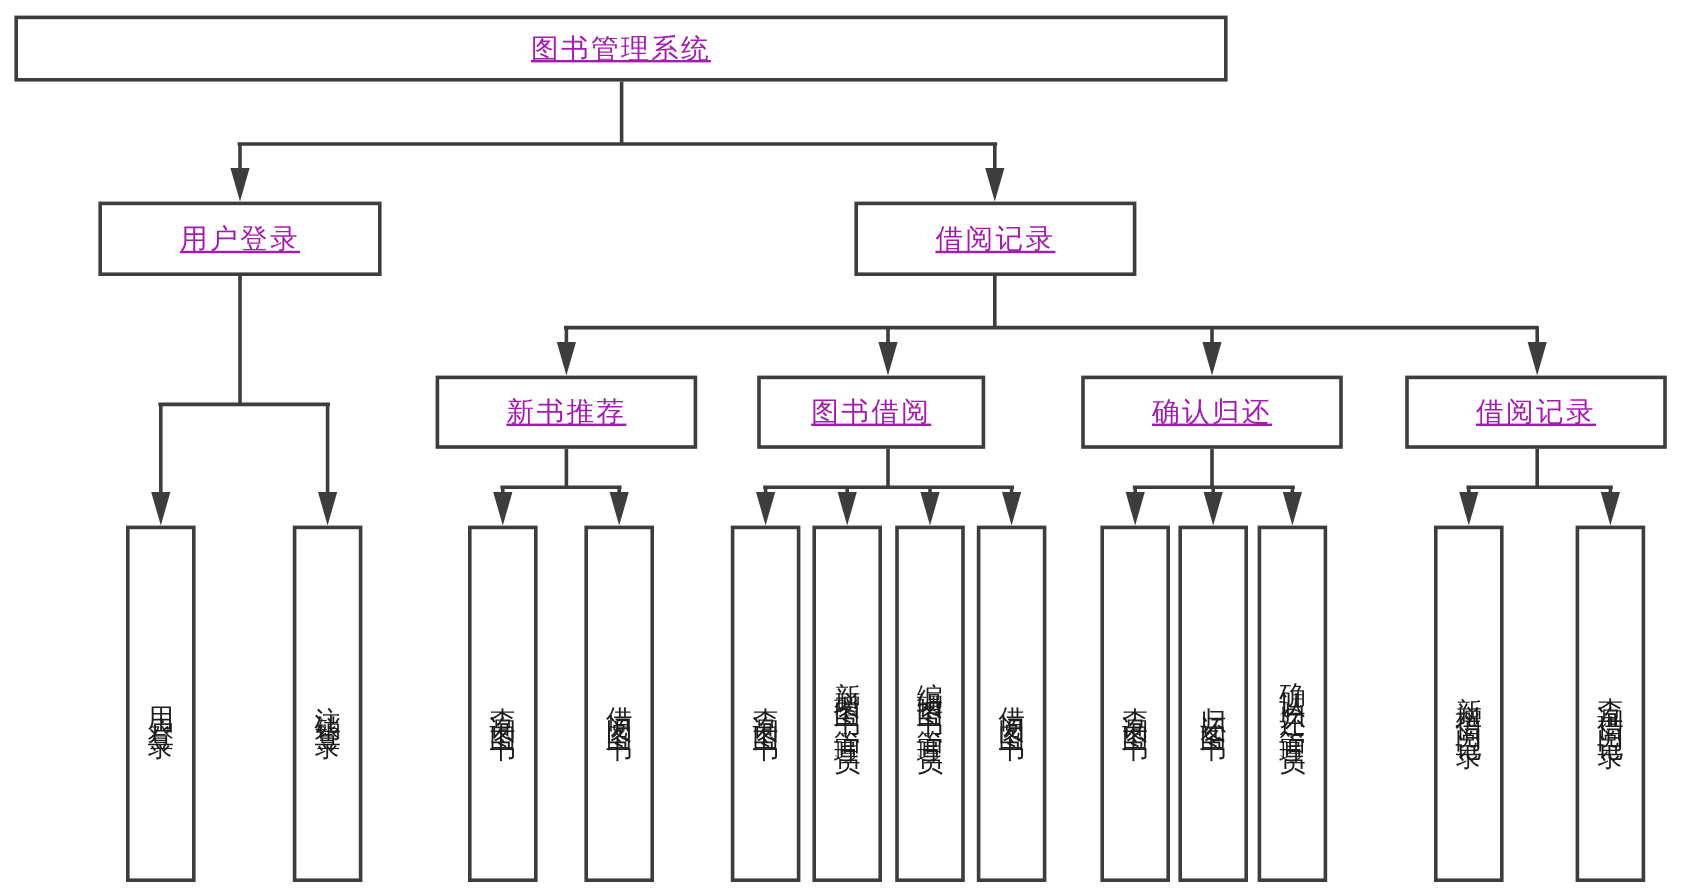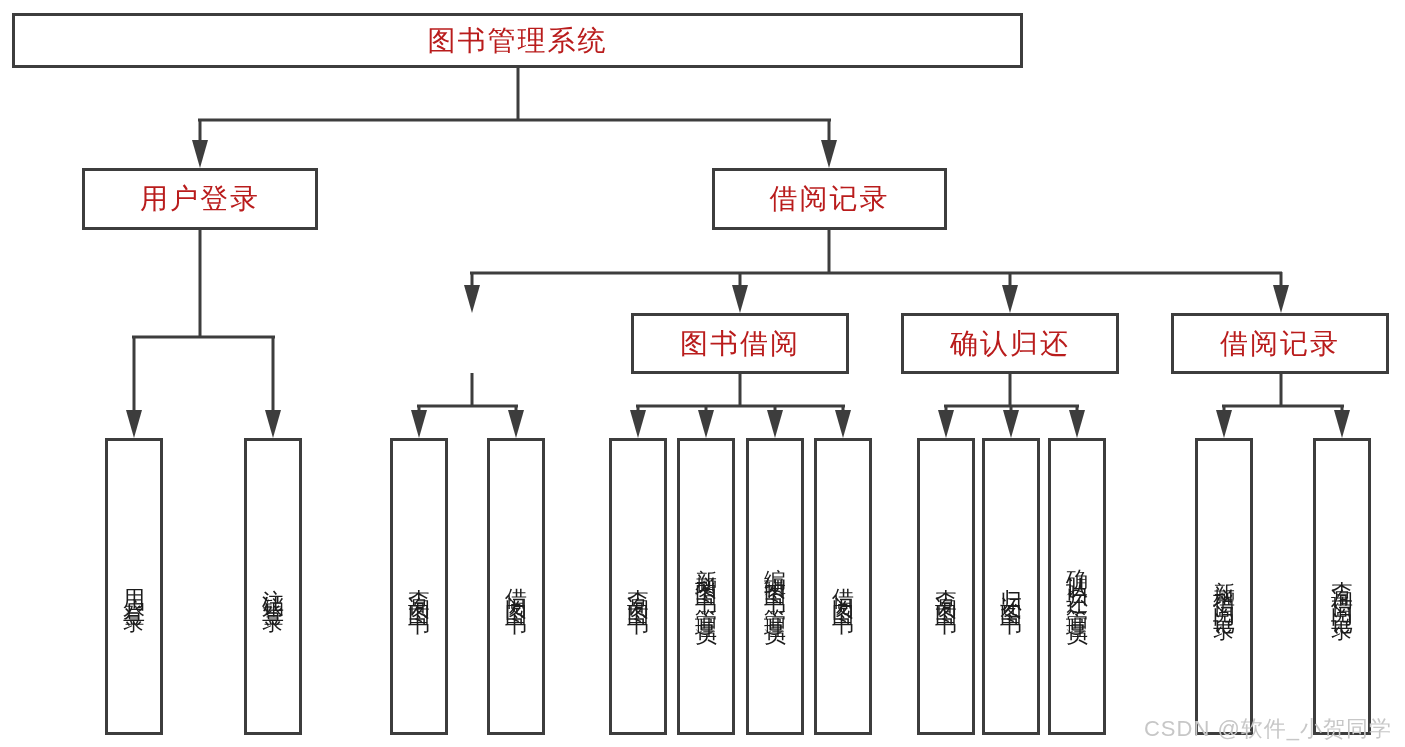--- a/index.html
+++ b/index.html
@@ -23,24 +23,25 @@
   .node {
     position: absolute;
     box-sizing: border-box;
     background: #ffffff;
     border: 3px solid #3d3d3d;
     display: flex;
     align-items: center;
     justify-content: center;
   }
   .node-h .t {
-    font-size: 28px;
+    font-size: 23px;
     letter-spacing: 2px;
-    color: #b91c1c;
+    color: #a21caf;
     white-space: nowrap;
+    text-decoration: underline;
   }
   .node-v .t {
     writing-mode: vertical-rl;
     text-orientation: mixed;
     font-size: 22px;
     letter-spacing: 8px;
     line-height: 1;
     color: #1c1c1c;
   }
   .watermark {
@@ -128,21 +129,24 @@
     <span class="t">图书管理系统</span>
   </div>
 
   <div class="node node-h" style="left:82px; top:168px; width:236px; height:62px;">
     <span class="t">用户登录</span>
   </div>
   <div class="node node-h" style="left:712px; top:168px; width:235px; height:62px;">
     <span class="t">借阅记录</span>
   </div>
 
-  <div class="node node-h" style="left:631px; top:313px; width:218px; height:61px;">
+  <div class="node node-h" style="left:363px; top:313px; width:218px; height:61px;">
+    <span class="t">新书推荐</span>
+  </div>
+  <div class="node node-h" style="left:631px; top:313px; width:190px; height:61px;">
     <span class="t">图书借阅</span>
   </div>
   <div class="node node-h" style="left:901px; top:313px; width:218px; height:61px;">
     <span class="t">确认归还</span>
   </div>
   <div class="node node-h" style="left:1171px; top:313px; width:218px; height:61px;">
     <span class="t">借阅记录</span>
   </div>
 
   <div class="node node-v" style="left:105px; top:438px; width:58px; height:297px;">
@@ -182,15 +186,14 @@
     <span class="t">确认归还（管理员）</span>
   </div>
 
   <div class="node node-v" style="left:1195px; top:438px; width:58px; height:297px;">
     <span class="t">新增借阅记录</span>
   </div>
   <div class="node node-v" style="left:1313px; top:438px; width:58px; height:297px;">
     <span class="t">查询借阅记录</span>
   </div>
 
-  <div class="watermark">CSDN @软件_小贺同学</div>
 
 </div>
 
 </body></html>

